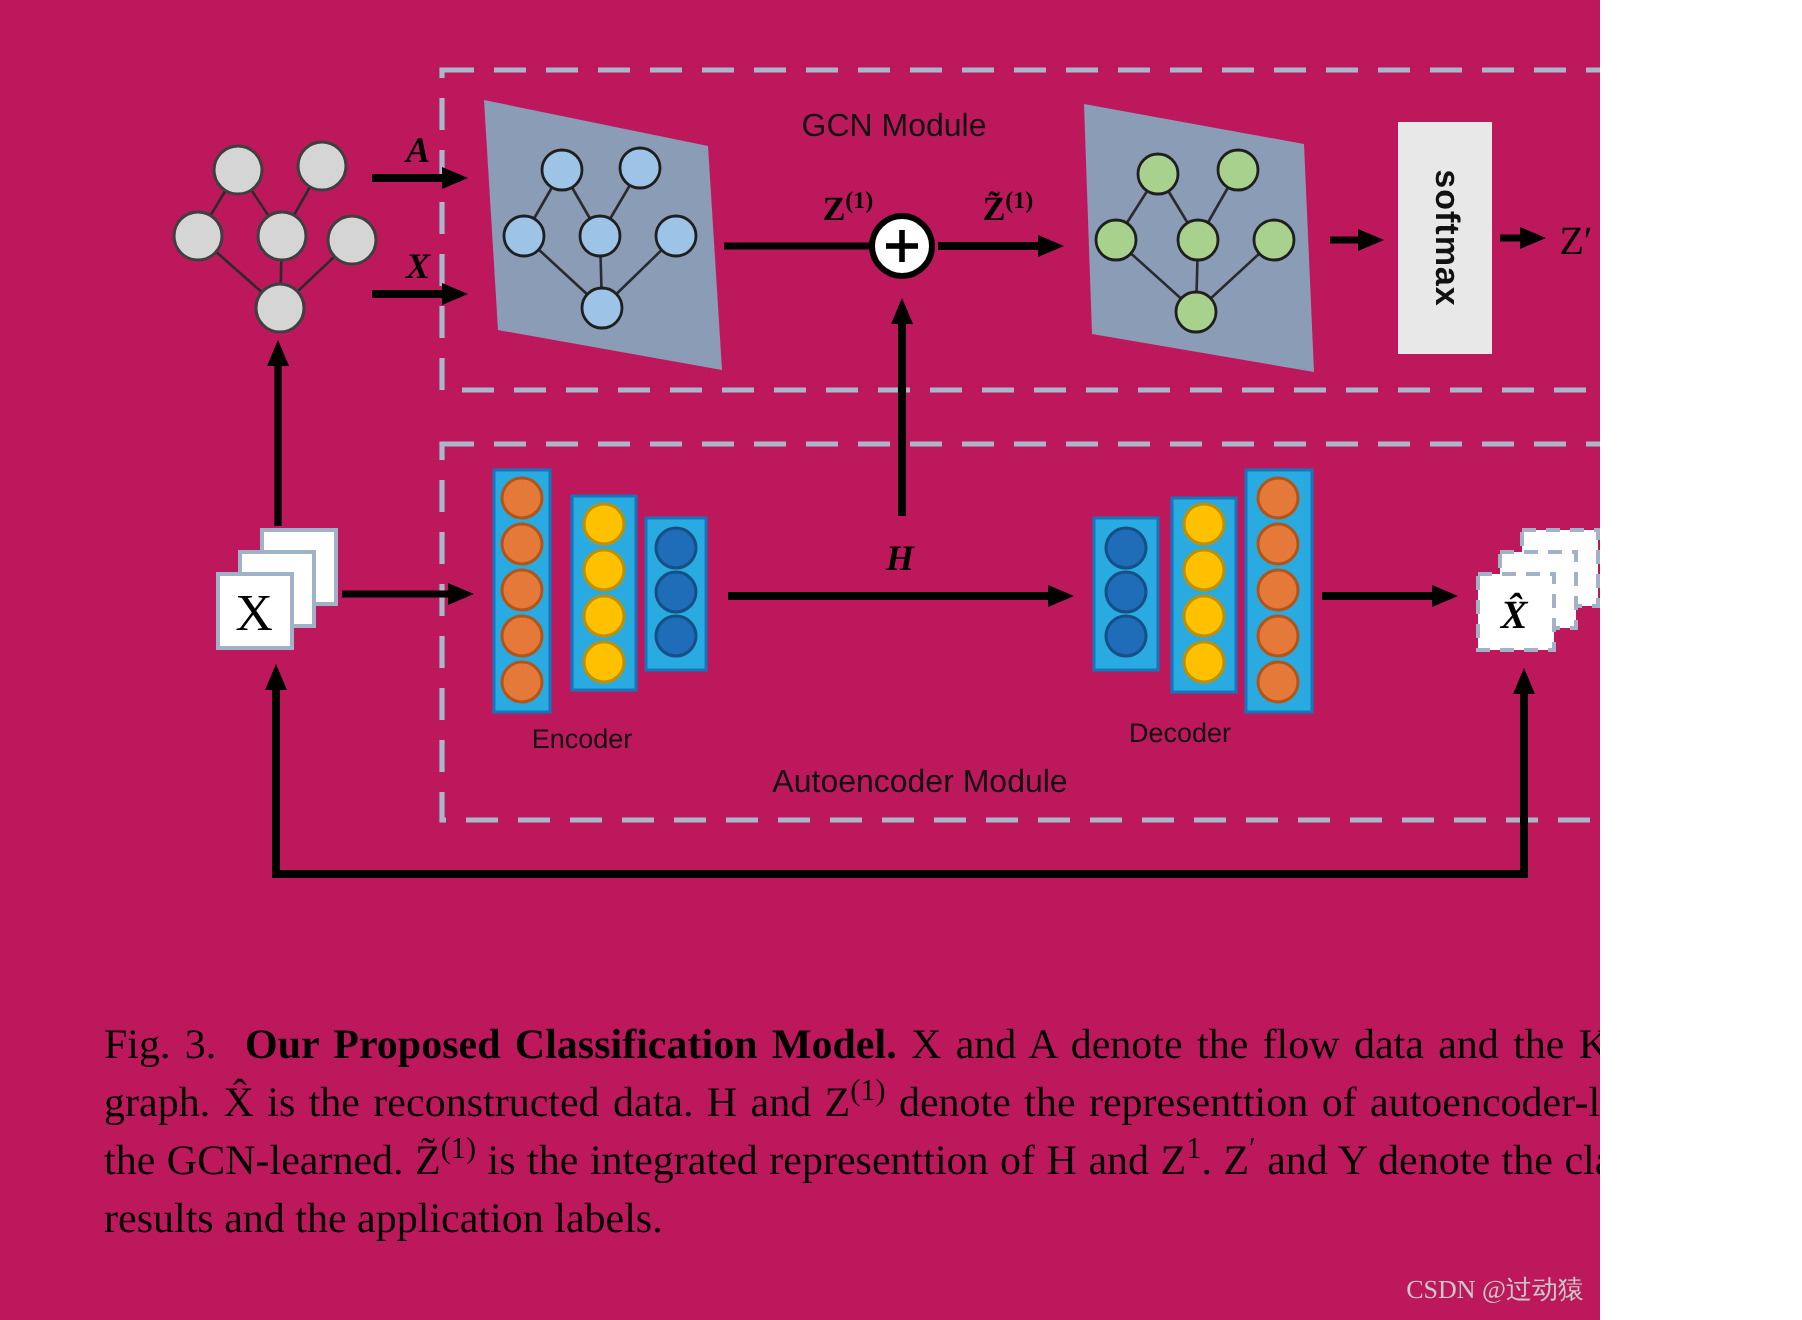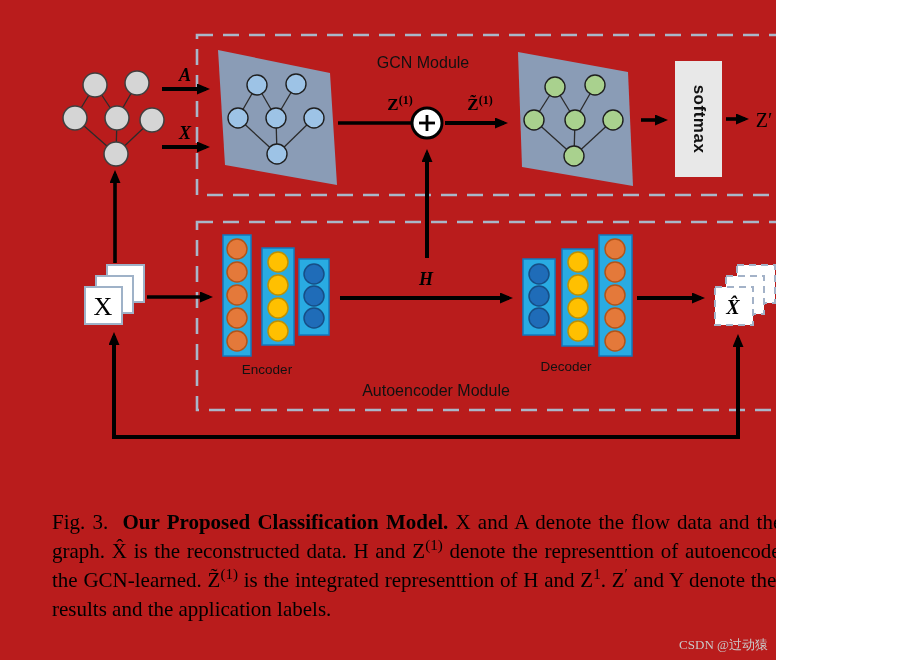--- a/index.html
+++ b/index.html
@@ -1,18 +1,18 @@
 <!DOCTYPE html>
 <html><head>
 <meta charset="utf-8">
 <style>
   html,body { margin:0; padding:0; background:#ffffff; }
   #page {
-    position:relative; width:776px; height:660px; background:#b91c1c;
-    font-family:"Liberation Sans", sans-serif; overflow:hidden;
+    position:relative; width:776px; height:660px; background:#be185d;
+    font-family:"Liberation Sans", sans-serif; overflow:hidden;padding-left:24px;
   }
   svg text { user-select:none; }
   .t-sans      { font-family:"Liberation Sans", sans-serif; font-size:16px; fill:#111; }
   .t-sans-sm   { font-family:"Liberation Sans", sans-serif; font-size:13.5px; fill:#111; }
   .t-softmax   { font-family:"Liberation Sans", sans-serif; font-size:17px; font-weight:600; fill:#111; letter-spacing:0.5px; }
   .t-math      { font-family:"Liberation Serif", serif; font-weight:bold; font-style:italic; font-size:18px; fill:#000; }
   .t-math-lg   { font-family:"Liberation Serif", serif; font-weight:bold; font-style:italic; font-size:20px; fill:#000; }
   .t-z         { font-family:"Liberation Serif", serif; font-weight:bold; font-size:17px; fill:#000; }
   .t-zprime    { font-family:"Liberation Serif", serif; font-size:20px; fill:#000; }
   .t-xbox      { font-family:"Liberation Serif", serif; font-size:26px; fill:#000; }

